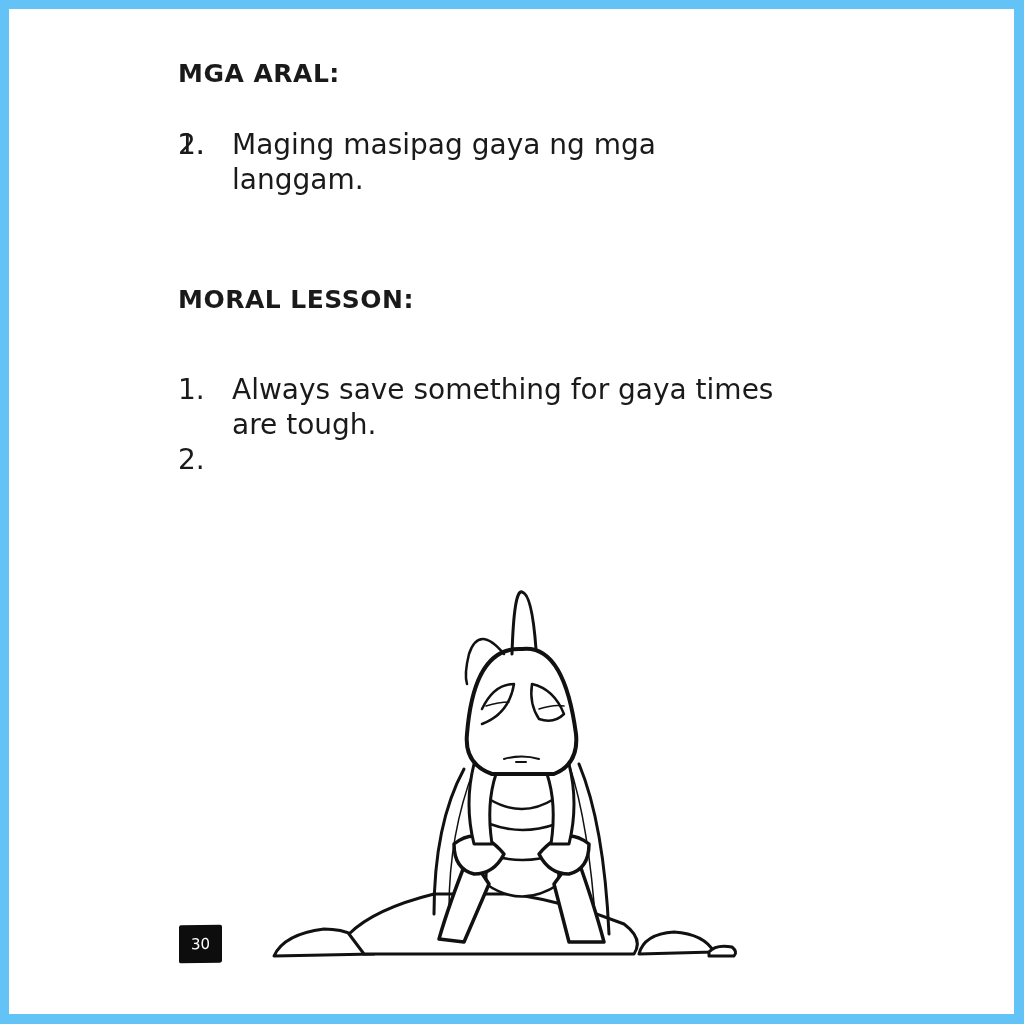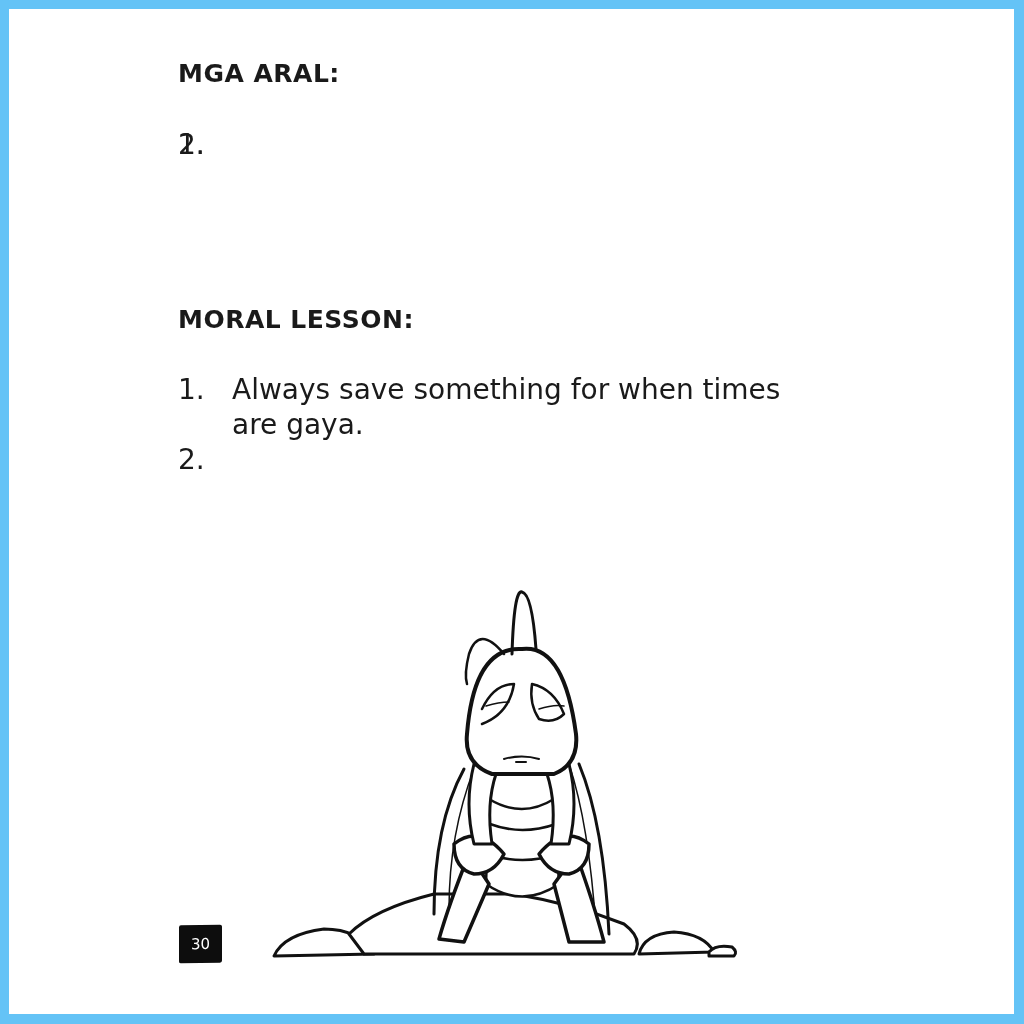--- a/index.html
+++ b/index.html
@@ -17,28 +17,29 @@
 
 <div class="page">
 
   <div class="heading" style="top:50px;">MGA ARAL:</div>
   <ul class="list" style="top:118px;">
     <li class="item">
       <span class="num">1.</span>
     </li>
     <li class="item">
       <span class="num">2.</span>
+      <span>Maging masipag gaya ng mga langgam.</span>
     </li>
   </ul>
 
-  <div class="heading" style="top:296px;">MORAL LESSON:</div>
+  <div class="heading" style="top:276px;">MORAL LESSON:</div>
   <ul class="list" style="top:363px;">
     <li class="item" style="width:560px;">
       <span class="num">1.</span>
-      <span>Always save something for when times are gaya.</span>
+      <span>Always save something for gaya times are tough.</span>
     </li>
     <li class="item" style="width:560px;">
       <span class="num">2.</span>
     </li>
   </ul>
 
   <svg class="illus" width="480" height="390" viewBox="0 0 480 390" fill="none" stroke="#111" stroke-linecap="round" stroke-linejoin="round">
 
     <g stroke-width="3">
       <path d="M10 372 Q20 350 60 345 Q95 345 110 370 Z" fill="#fff"></path>

